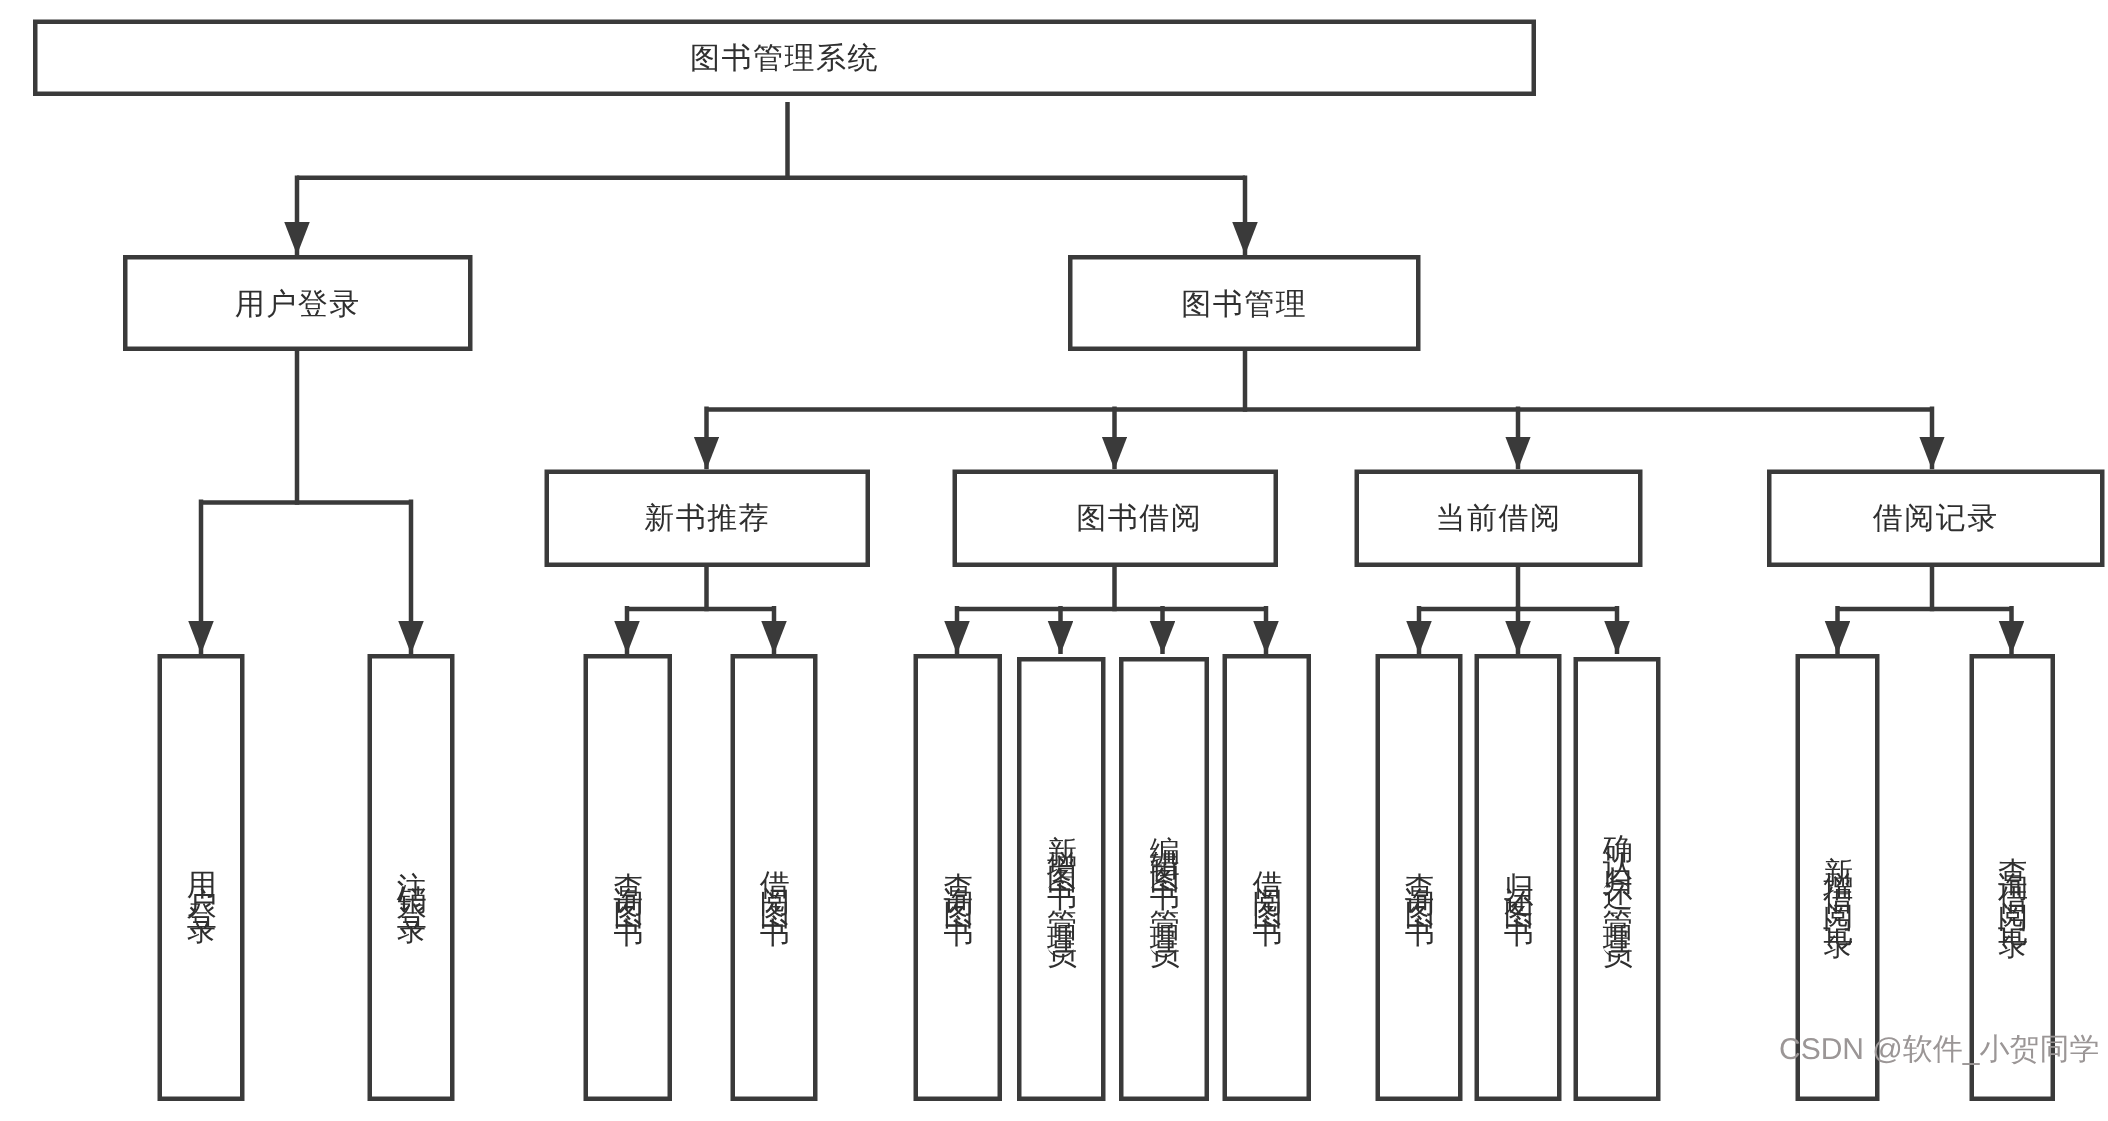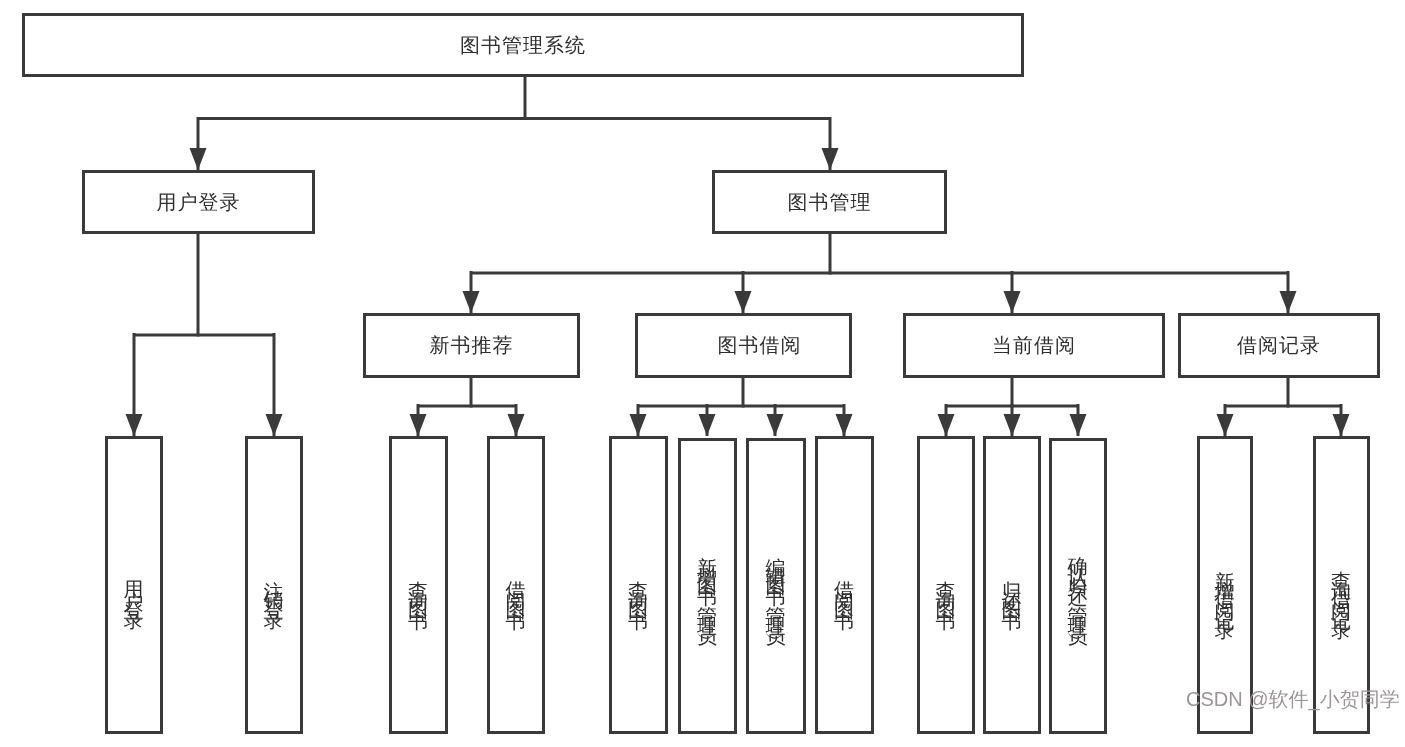--- a/index.html
+++ b/index.html
@@ -109,41 +109,41 @@
       <line x1="1078" y1="404" x2="1078" y2="436" marker-end="url(#arw)"></line>
     </g>
     <g stroke="#3a3a3a" stroke-width="3" fill="none">
       <line x1="1288" y1="378" x2="1288" y2="407.5"></line>
       <line x1="1225" y1="406" x2="1341" y2="406"></line>
       <line x1="1225" y1="404" x2="1225" y2="436" marker-end="url(#arw)"></line>
       <line x1="1341" y1="404" x2="1341" y2="436" marker-end="url(#arw)"></line>
     </g>
   </svg>
 
-  <div class="node hbox" style="left:22px; top:13px; width:1002px; height:64px;justify-content:center;">
+  <div class="node hbox" style="left:22px; top:13px; width:1002px; height:51px;justify-content:center;">
     <span>图书管理系统</span>
   </div>
 
   <div class="node hbox" style="left:82px; top:170px; width:233px; height:64px;">
     <span>用户登录</span>
   </div>
   <div class="node hbox" style="left:712px; top:170px; width:235px; height:64px;text-align:center;">
     <span>图书管理</span>
   </div>
 
   <div class="node hbox" style="left:363px; top:313px; width:217px; height:65px;text-align:right;">
     <span>新书推荐</span>
   </div>
   <div class="node hbox" style="left:635px; top:313px; width:217px; height:65px;padding-left:32px;">
     <span>图书借阅</span>
   </div>
-  <div class="node hbox" style="left:903px; top:313px; width:262px; height:65px;">
+  <div class="node hbox" style="left:903px; top:313px; width:192px; height:65px;">
     <span>当前借阅</span>
   </div>
-  <div class="node hbox" style="left:1178px; top:313px; width:202px; height:65px;">
+  <div class="node hbox" style="left:1178px; top:313px; width:225px; height:65px;">
     <span>借阅记录</span>
   </div>
 
   <div class="node vbox" style="left:105px; top:436px; width:58px; height:298px;">
     <span class="vtext">用户登录</span>
   </div>
   <div class="node vbox" style="left:245px; top:436px; width:58px; height:298px;">
     <span class="vtext">注销登录</span>
   </div>
 

